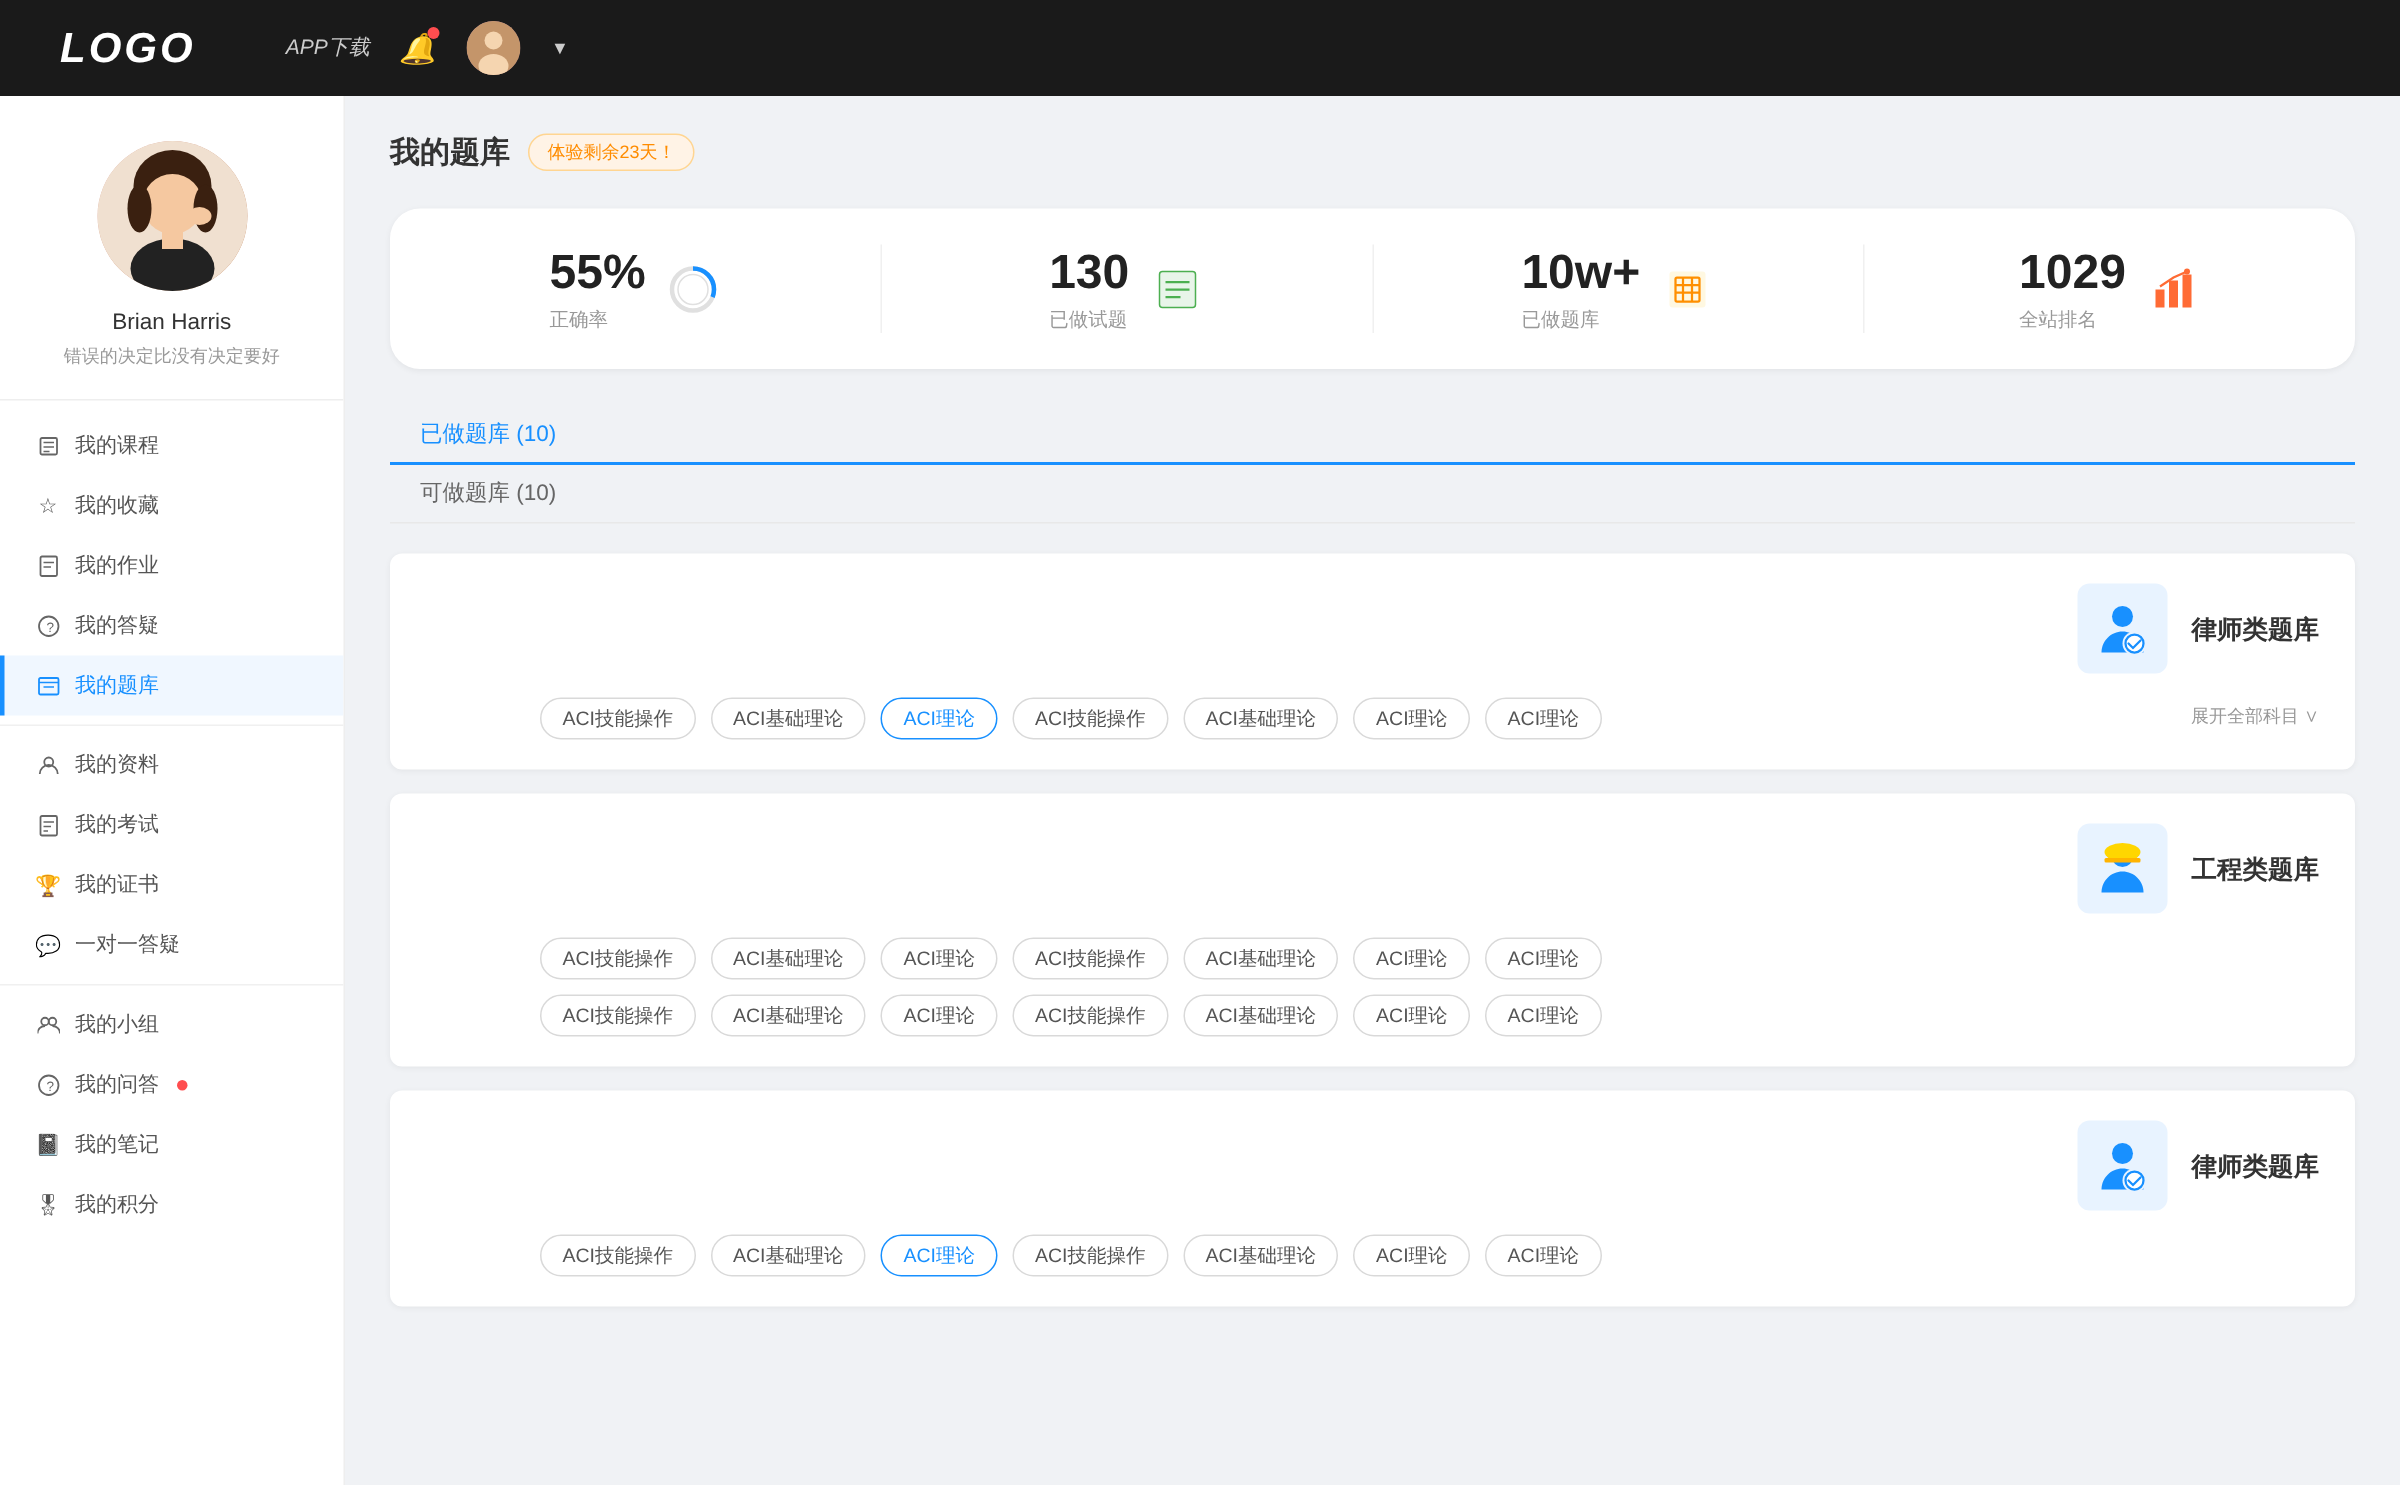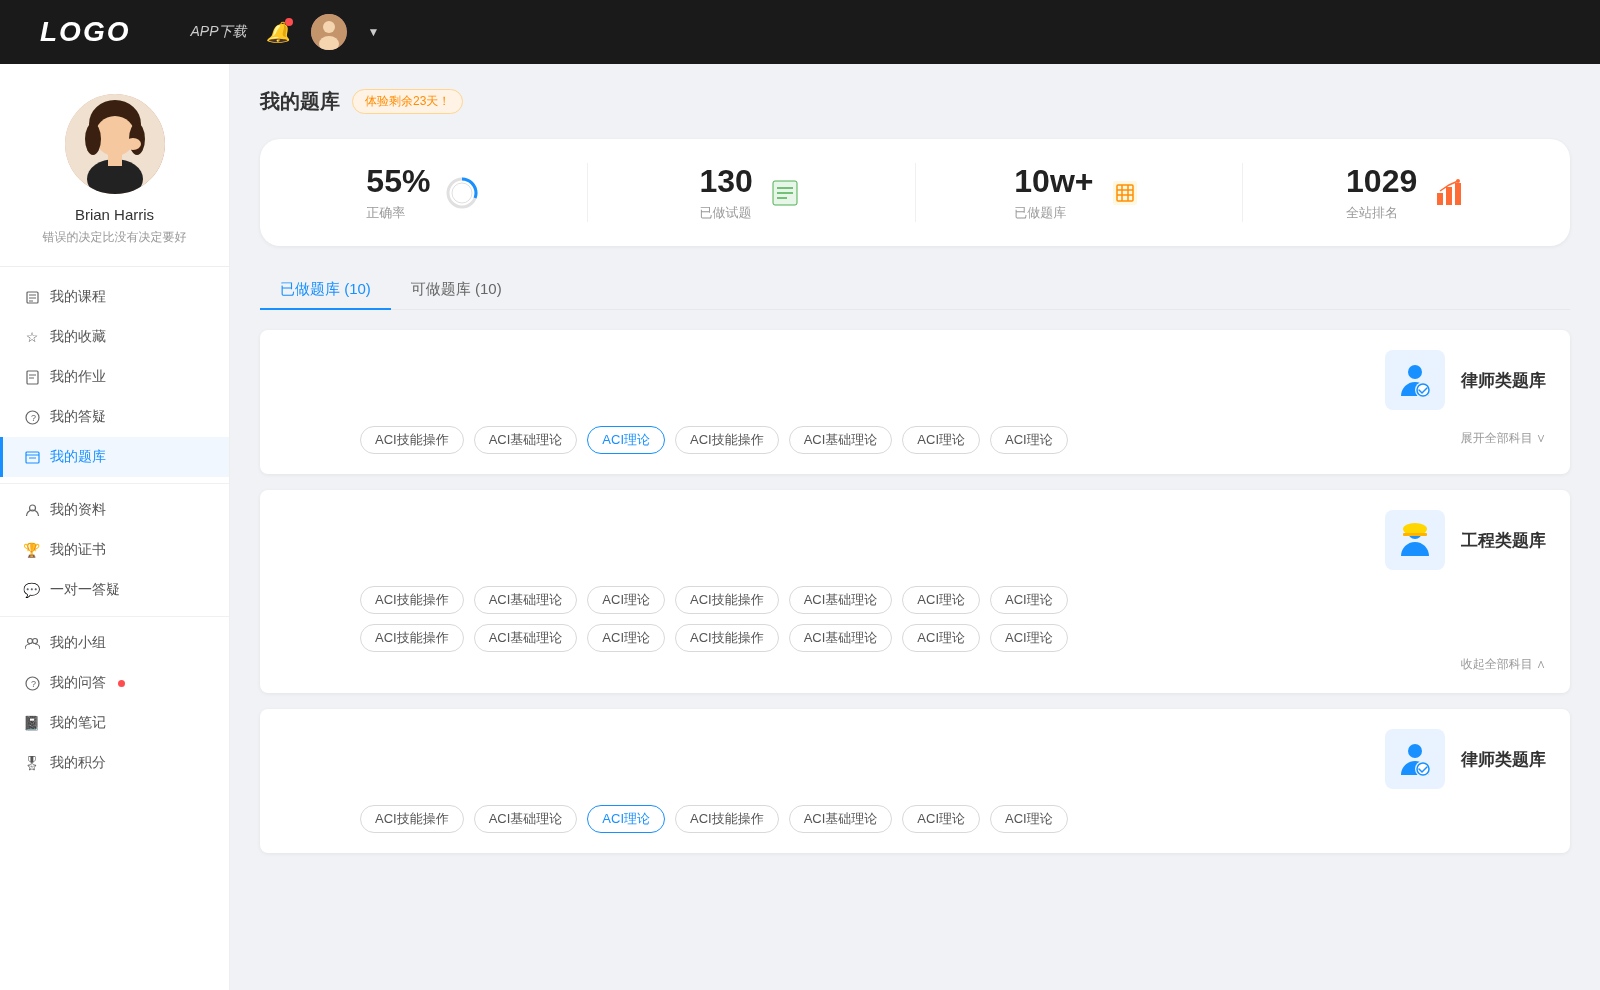--- a/index.html
+++ b/index.html
@@ -270,20 +270,21 @@
       width: 32px;
       height: 32px;
     }
 
     
     .content-tabs {
       display: flex;
       gap: 0;
       margin-bottom: 20px;
       border-bottom: 1px solid #e8e8e8;
+      flex-direction: column;
     }
     .tab-item {
       padding: 10px 20px;
       cursor: pointer;
       font-size: 15px;
       color: #666;
       position: relative;
     }
     .tab-item.active {
       color: #1890ff;
@@ -458,20 +459,31 @@
       </div>
       <div class="sidebar-divider"></div>
       <div class="sidebar-item">
         <span class="menu-icon">
           <svg width="15" height="15" viewBox="0 0 15 15" fill="none">
               <circle cx="7.5" cy="5" r="3" stroke="#666" stroke-width="1.2"></circle>
               <path d="M1.5 13c0-3.3 2.7-6 6-6s6 2.7 6 6" stroke="#666" stroke-width="1.2"></path>
             </svg>
         </span>
         <span>我的资料</span>
+      </div>
+      <div class="sidebar-item">
+        <span class="menu-icon">
+          <svg width="15" height="15" viewBox="0 0 15 15" fill="none">
+              <rect x="2" y="1" width="11" height="13" rx="1" stroke="#666" stroke-width="1.2"></rect>
+              <line x1="4" y1="5" x2="11" y2="5" stroke="#666" stroke-width="1"></line>
+              <line x1="4" y1="8" x2="9" y2="8" stroke="#666" stroke-width="1"></line>
+              <line x1="4" y1="11" x2="7" y2="11" stroke="#666" stroke-width="1"></line>
+            </svg>
+        </span>
+        <span>我的考试</span>
       </div>
       <div class="sidebar-item">
         <span class="menu-icon">🏆</span>
         <span>我的证书</span>
       </div>
       <div class="sidebar-item">
         <span class="menu-icon">💬</span>
         <span>一对一答疑</span>
       </div>
       <div class="sidebar-divider"></div>
@@ -635,23 +647,20 @@
       </div>
       <div style="display:flex; align-items:flex-start; flex-wrap:wrap; padding-left:76px; gap:10px; margin-top:10px;">
         <span class="tag">ACI技能操作</span>
         <span class="tag">ACI基础理论</span>
         <span class="tag">ACI理论</span>
         <span class="tag">ACI技能操作</span>
         <span class="tag">ACI基础理论</span>
         <span class="tag">ACI理论</span>
         <span class="tag">ACI理论</span>
       </div>
-      <div class="tags-footer">
-        <span class="collapse-link">收起全部科目 ∧</span>
-      </div>
     </div>
 
     <div class="qbank-card">
       <div class="qbank-header">
         <div class="qbank-icon-wrap">
           <svg width="40" height="40" viewBox="0 0 40 40">
             <circle cx="20" cy="12" r="7" fill="#1890ff"></circle>
             <path d="M6 36c0-7.7 6.3-14 14-14s14 6.3 14 14" fill="#1890ff"></path>
             <circle cx="28" cy="30" r="8" fill="#e8f3ff"></circle>
             <circle cx="28" cy="30" r="6" fill="white" stroke="#1890ff" stroke-width="1.5"></circle>

